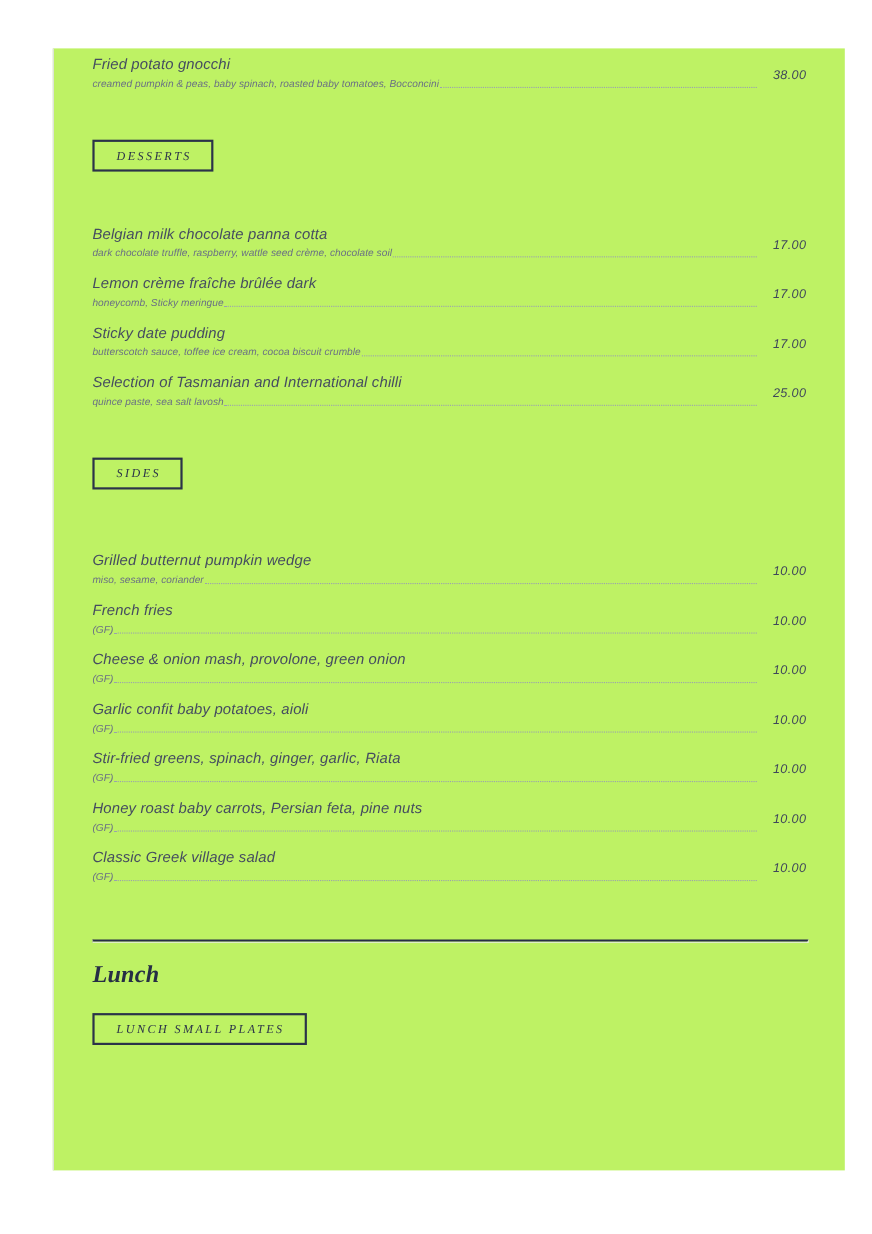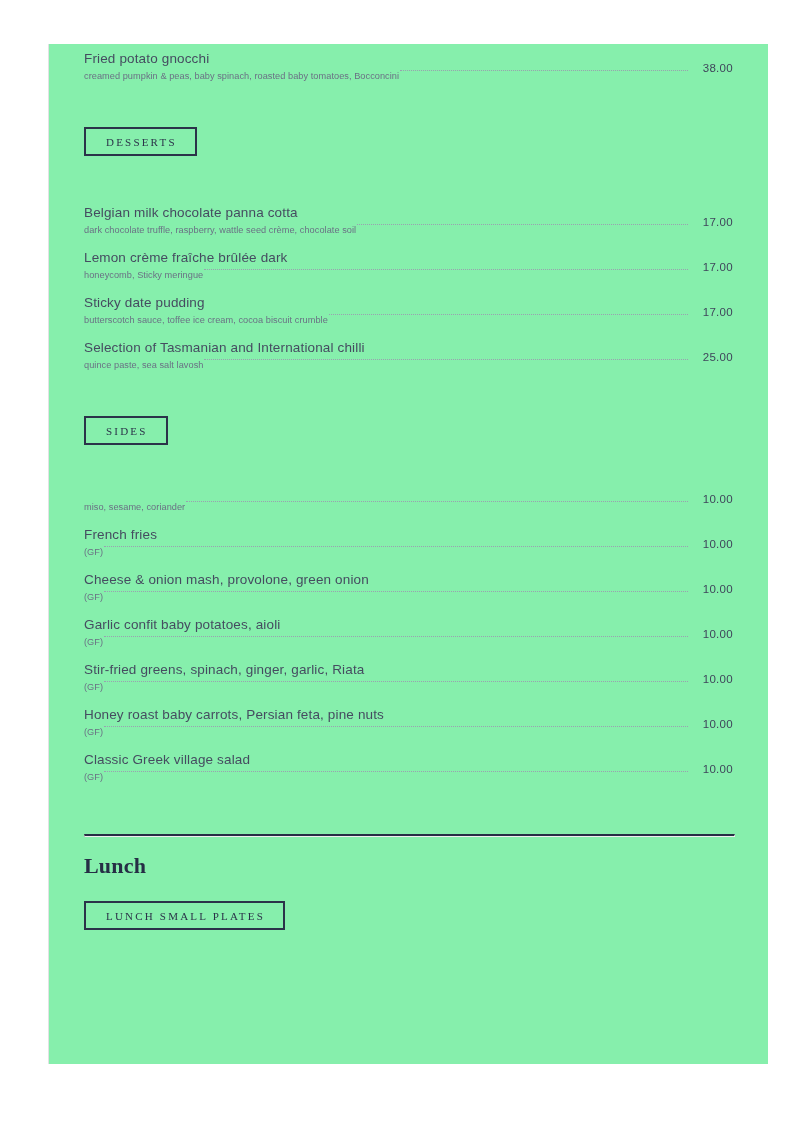--- a/index.html
+++ b/index.html
@@ -13,24 +13,25 @@
     font-family: "Liberation Sans", sans-serif;
     -webkit-font-smoothing: antialiased;
   }
 
   .page-card {
     position: absolute;
     left: 48px;
     top: 44px;
     width: 720px;
     height: 1020px;
-    background: #86efac;
+    background: #bef264;
     border-left: 1px solid #e2e2e4;
     box-sizing: border-box;
     overflow: hidden;
+    font-style: italic;
   }
 
   .inner {
     position: relative;
     padding: 0 35px 0 35px;
     box-sizing: border-box;
     width: 100%;
   }
 
   
@@ -45,21 +46,21 @@
     font-size: 13.5px;
     font-weight: 400;
     color: #454c60;
     letter-spacing: 0.15px;
     line-height: 17px;
     margin: 0 0 3px 0;
   }
 
   .item-row {
     display: flex;
-    align-items: flex-start;
+    align-items: flex-end;
     width: 100%;
   }
   .item-desc {
     font-size: 9.2px;
     color: #6a7084;
     letter-spacing: 0.05px;
     line-height: 12px;
     white-space: nowrap;
     flex: 0 0 auto;
     padding-bottom: 1px;
@@ -179,20 +180,21 @@
 
     <div class="sp-44"></div>
 
     <div class="section-box-wrap">
       <div class="section-box">SIDES</div>
     </div>
 
     <div class="sp-44"></div>
 
     <div class="menu-item">
+      <div class="item-name">Grilled butternut pumpkin wedge</div>
       <div class="item-row">
         <span class="item-desc">miso, sesame, coriander</span>
         <span class="leader"></span>
         <span class="item-price">10.00</span>
       </div>
     </div>
 
     <div class="menu-item">
       <div class="item-name">French fries</div>
       <div class="item-row">

